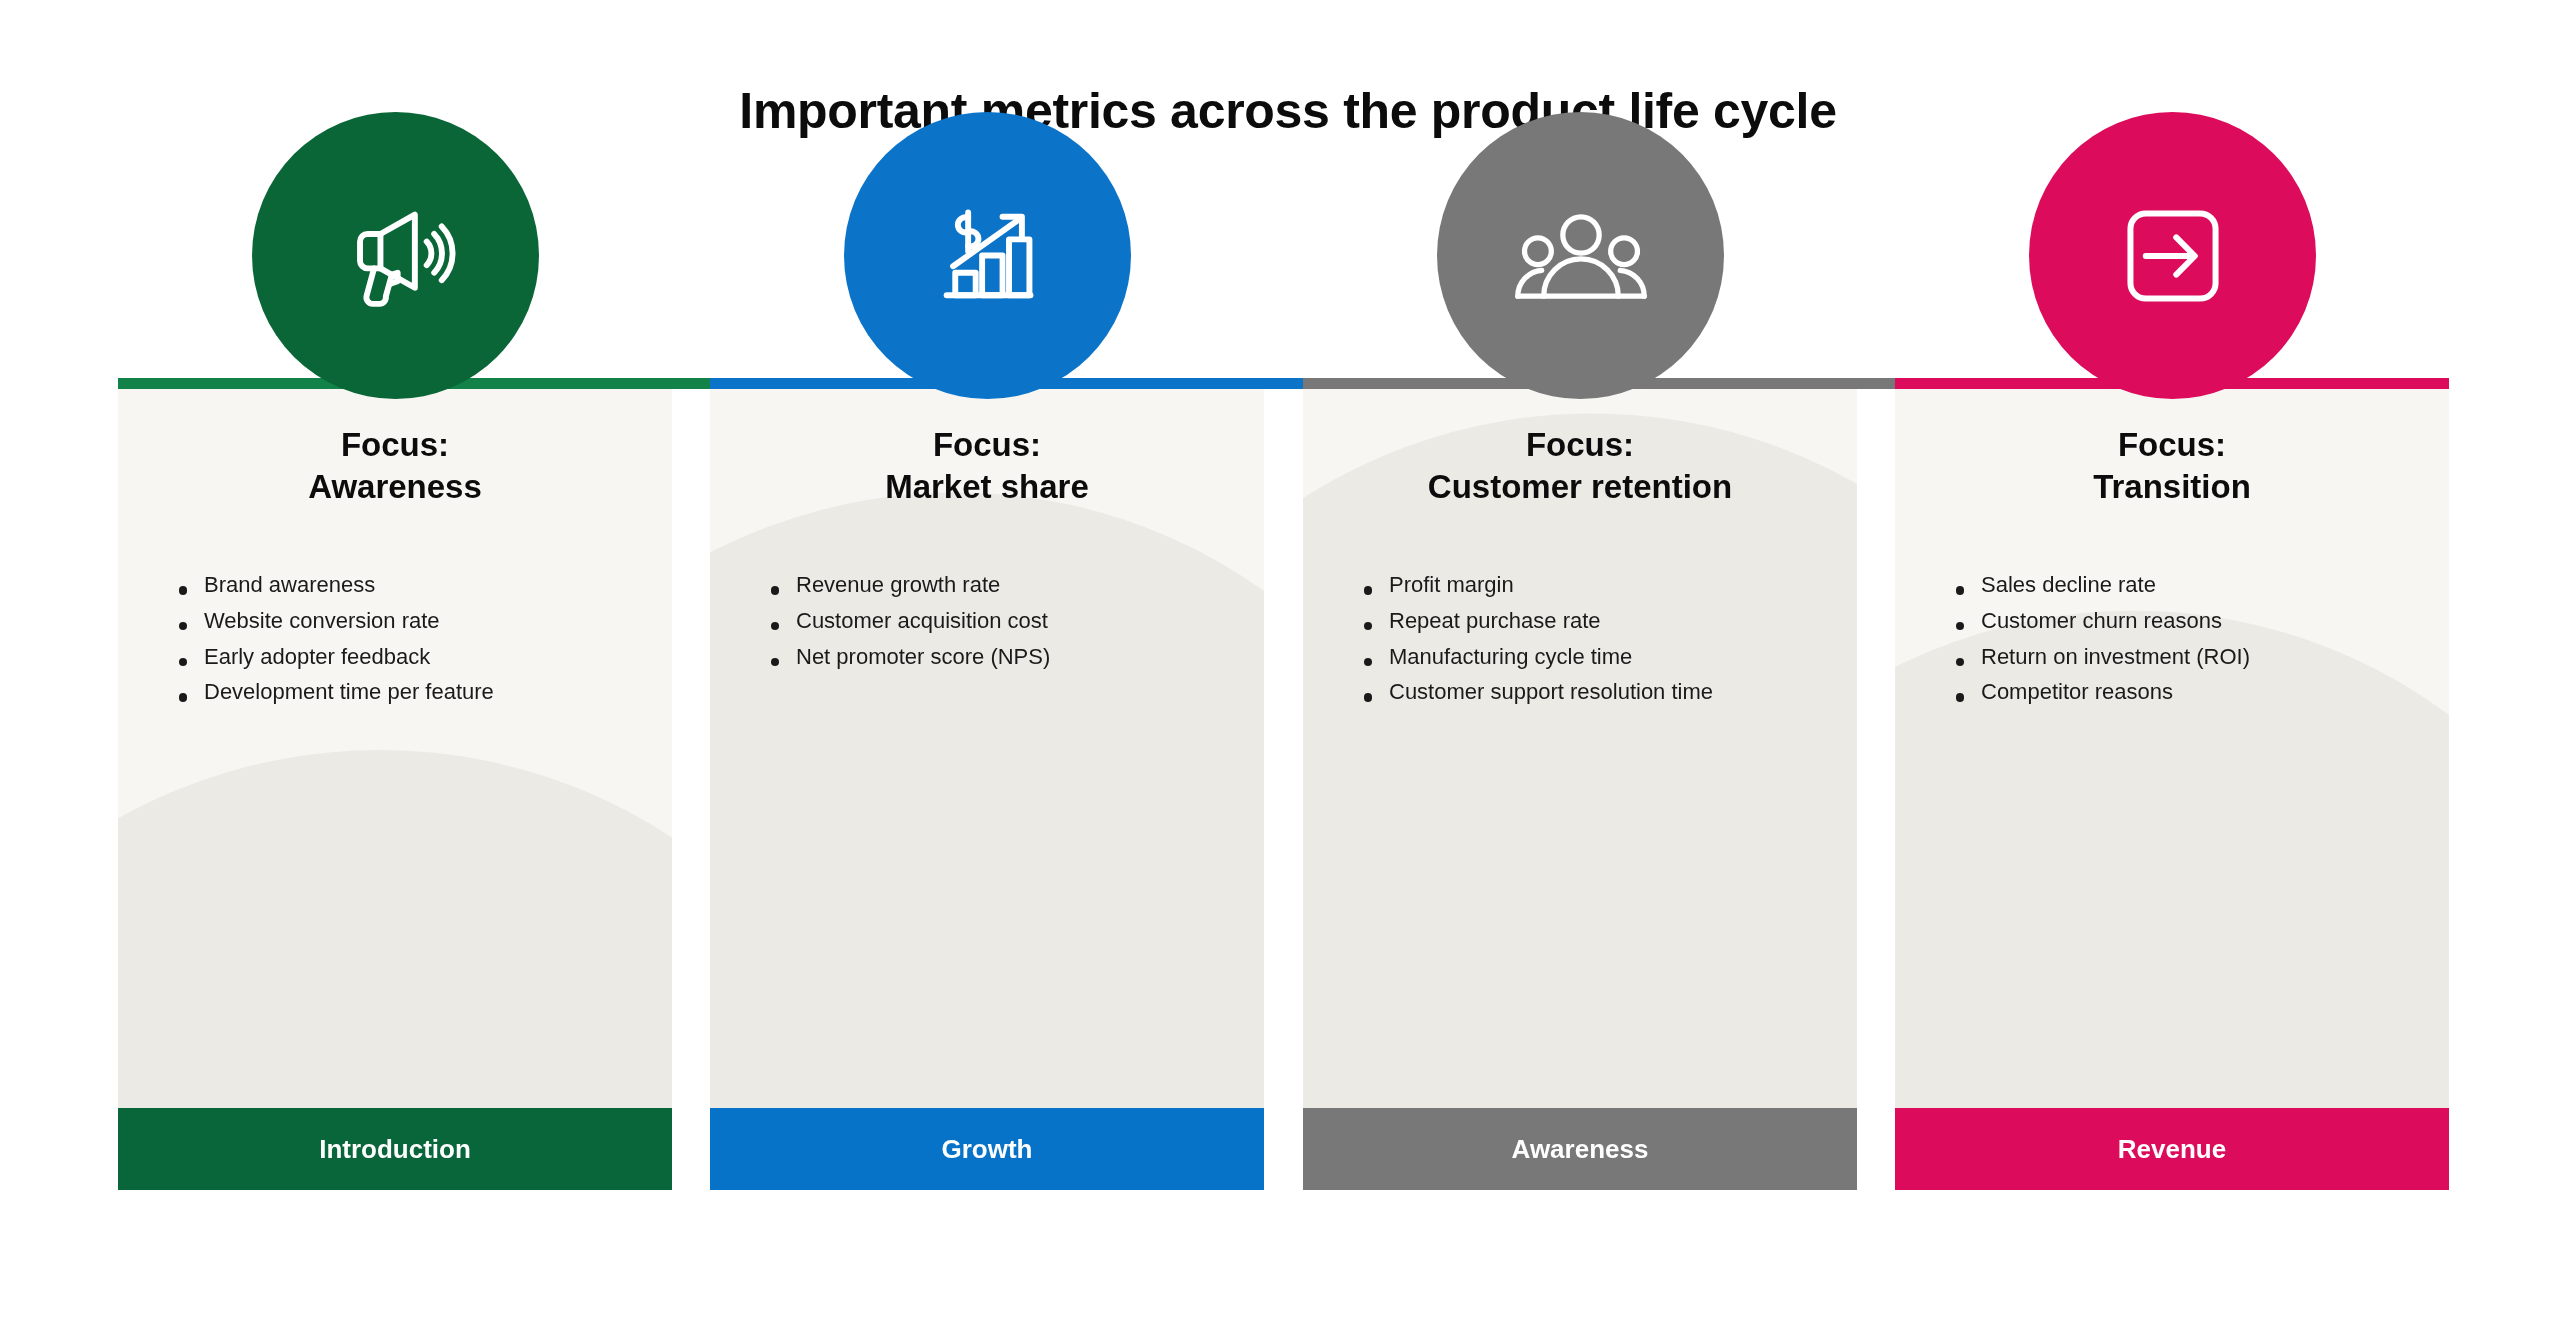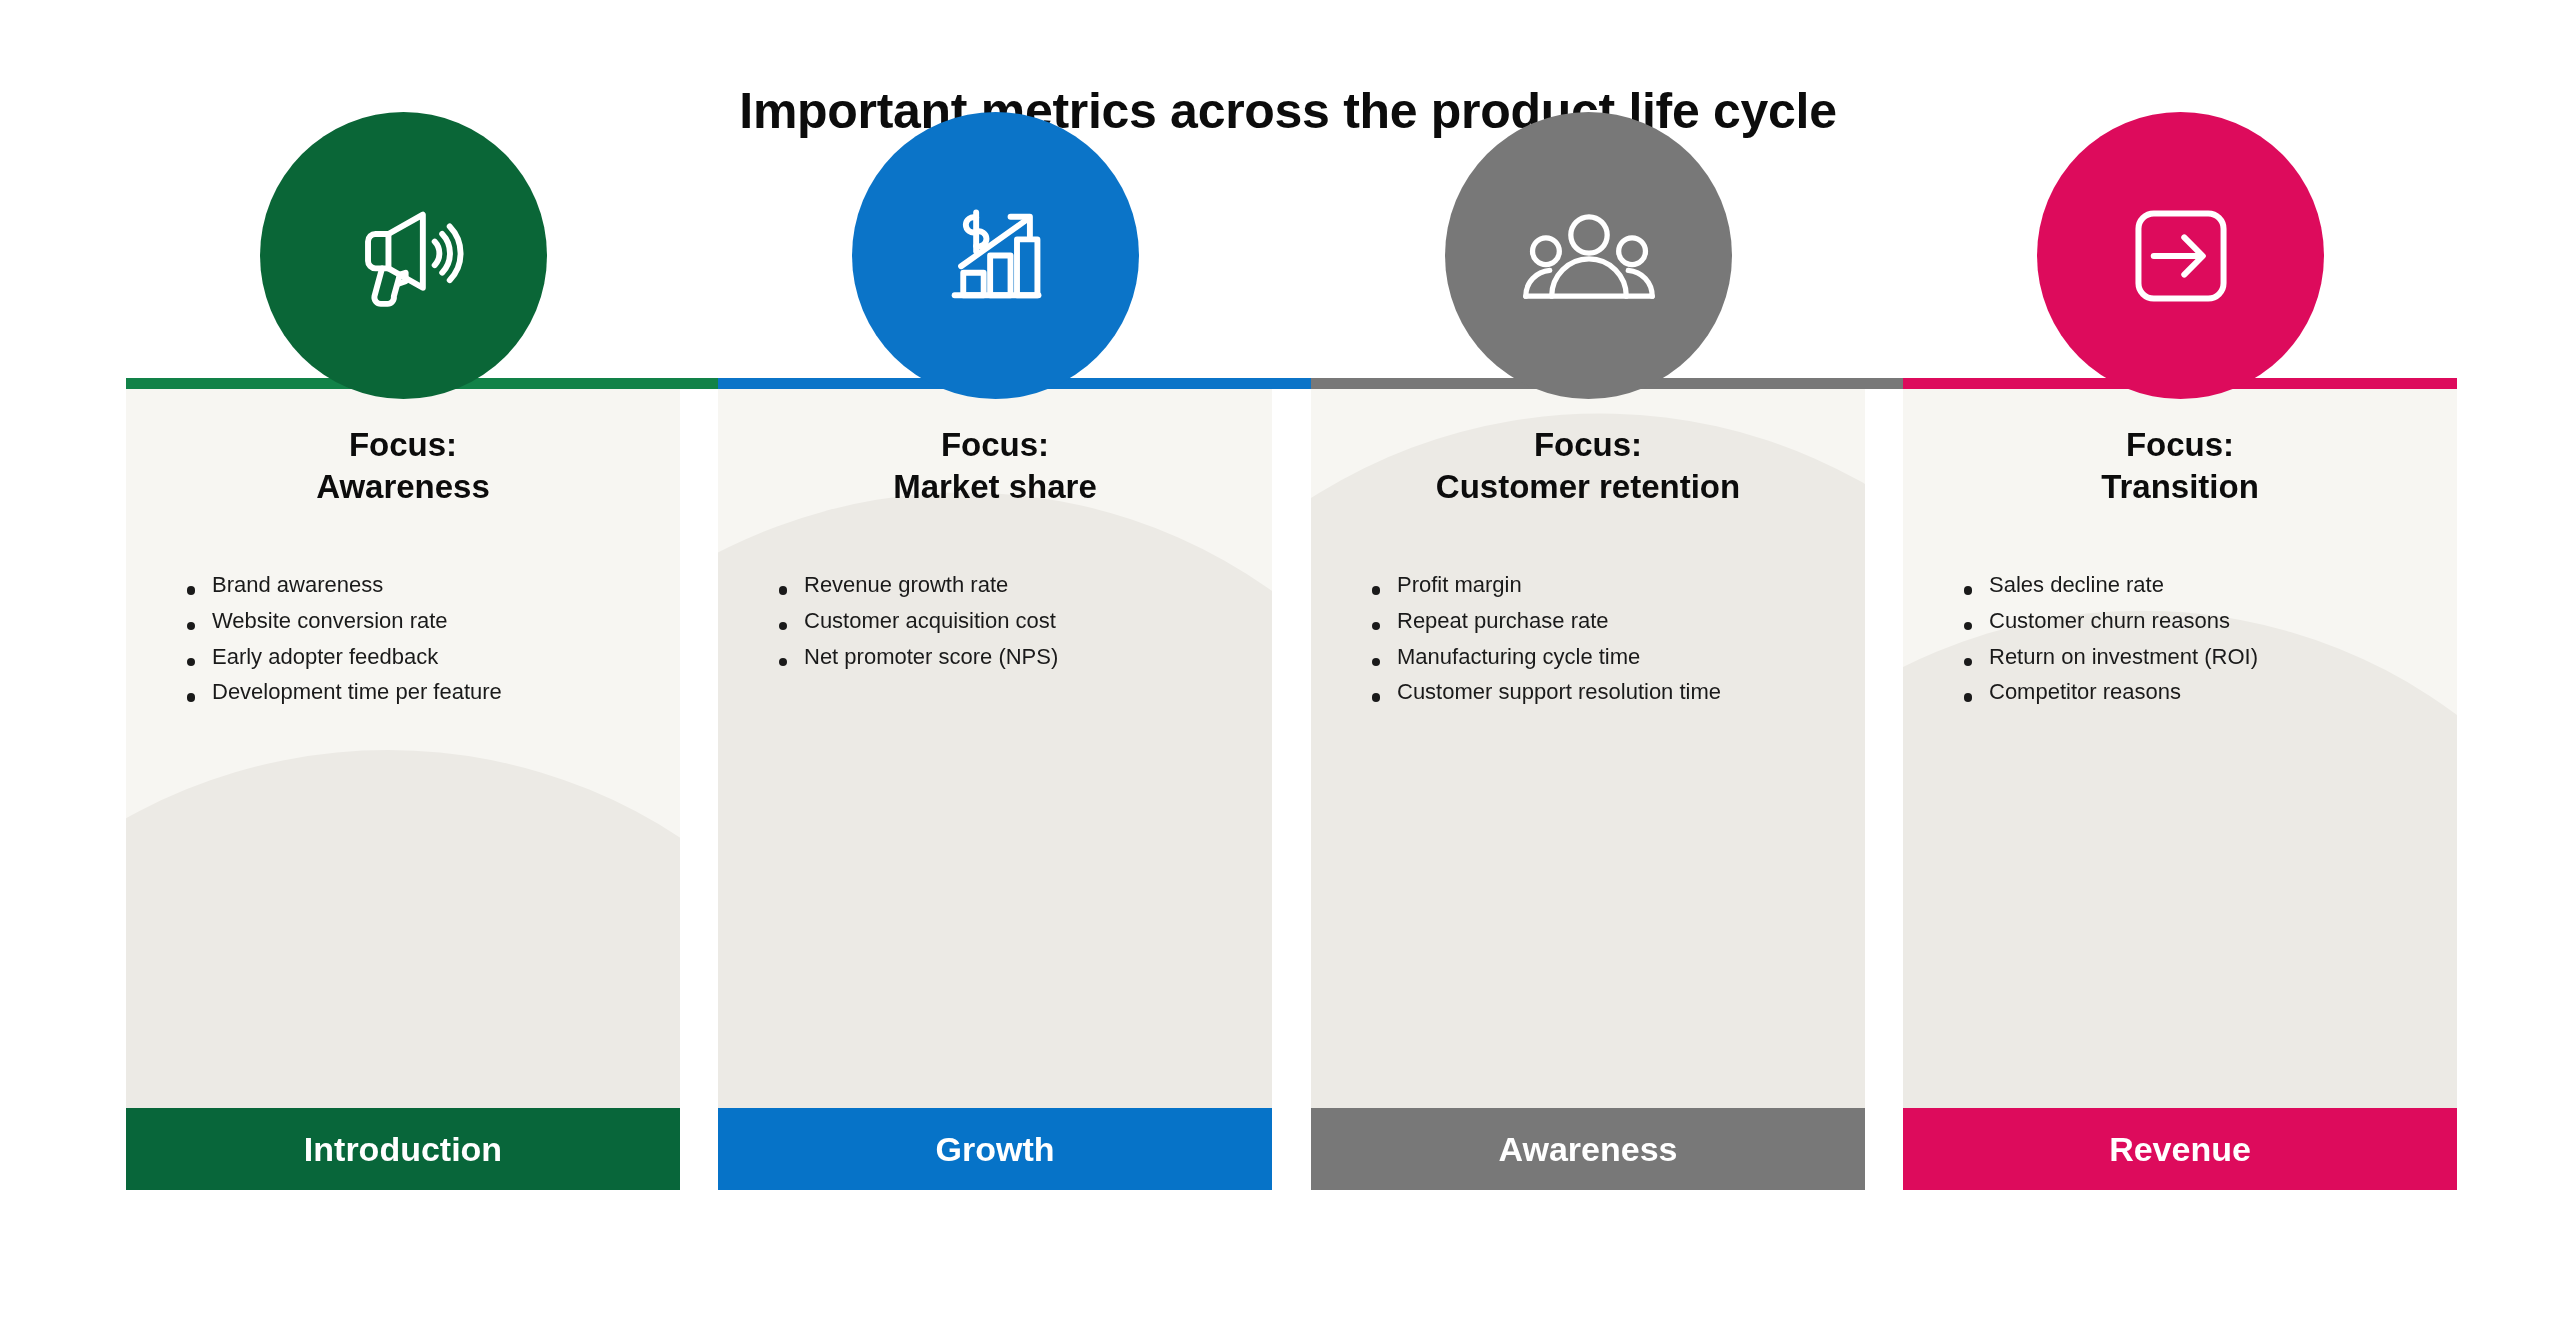--- a/index.html
+++ b/index.html
@@ -18,21 +18,21 @@
     font-size:50px;
     font-weight:bold;
     color:#0c0c0c;
     letter-spacing:-0.3px;
     white-space:nowrap;
   }
 
   
   .columns {
     position:absolute;
-    top:0; left:16px;
+    top:0; left:8px;
     width:2464px; height:1329px;
   }
   .column {
     position:absolute;
     top:0;
     width:554px;
     height:1329px;
   }
 
   
@@ -124,21 +124,21 @@
 
   
   .stage {
     position:absolute;
     left:0; top:1108px;
     width:554px; height:82px;
     display:flex;
     align-items:center;
     justify-content:center;
     color:#ffffff;
-    font-size:34px;
+    font-size:26px;
     font-weight:bold;
   }
 </style>
 </head>
 <body>
 
 <div class="canvas">
 
   <div class="page-title">Important metrics across the product life cycle</div>
 

